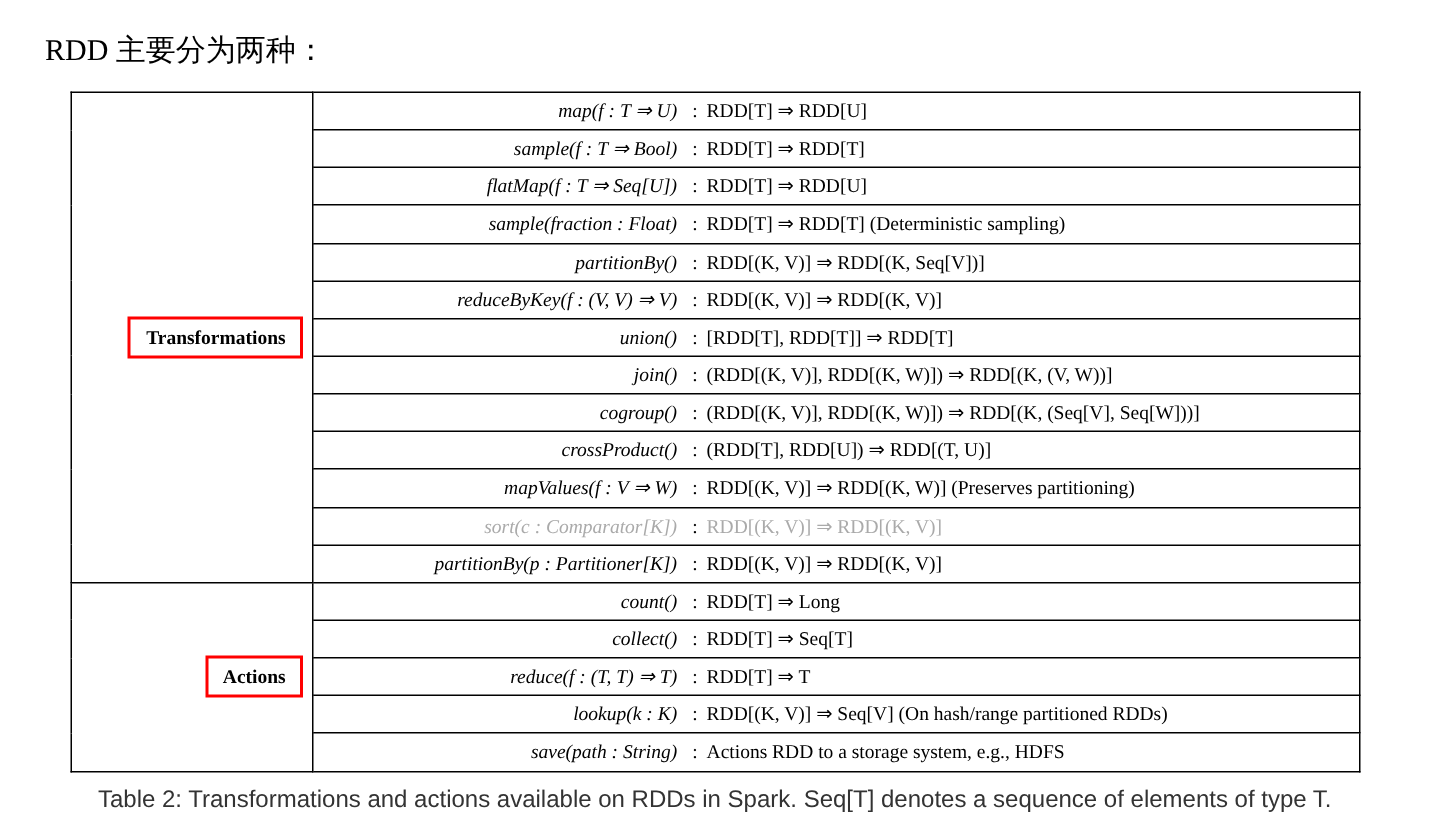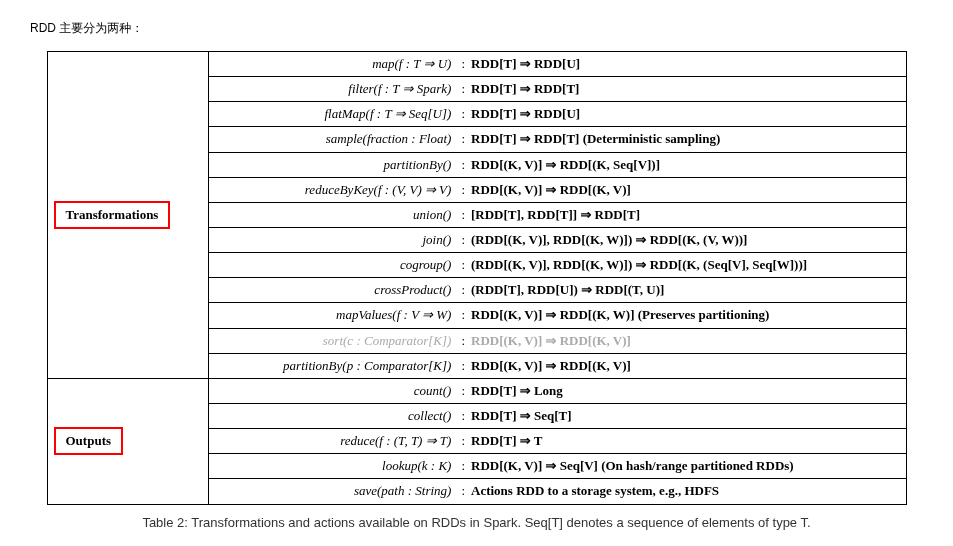--- a/index.html
+++ b/index.html
@@ -6,44 +6,44 @@
     body {
       font-family: "Times New Roman", Times, serif;
       background: #fff;
       color: #000;
       width: 953px;
       min-height: 546px;
       padding: 20px 30px;
       font-size: 14px;
     }
     .intro-text {
-      font-size: 12px;
+      font-size: 20px;
       margin-bottom: 14px;
-      font-family: Liberation Sans, sans-serif;
+      font-family: Liberation Serif, serif;
     }
     .table-container {
       display: flex;
       justify-content: center;
       margin-bottom: 10px;
     }
     table {
       border-collapse: collapse;
       width: 860px;
       font-size: 13px;
     }
     table, th, td {
       border: 1px solid #000;
     }
     td {
       padding: 2px 6px;
       vertical-align: middle;
     }
     .label-cell {
       width: 164px;
-      text-align: left;
+      text-align: right;
       font-weight: bold;
       vertical-align: middle;
     }
     .label-box {
       display: inline-block;
       border: 2px solid red;
       padding: 4px 10px;
       font-weight: bold;
       font-size: 13px;
     }
@@ -59,25 +59,24 @@
       text-align: right;
       min-width: 240px;
       font-style: italic;
       padding-right: 4px;
     }
     .op-colon {
       padding: 0 6px;
     }
     .op-result {
       flex: 1;
-      font-weight: bold;
     }
     .caption {
       text-align: center;
-      font-size: 13px;
+      font-size: 16px;
       margin-bottom: 22px;
       font-family: Arial, sans-serif;
       color: #333;
     }
     .sort-row .op-name {
       color: #aaa;
     }
     .sort-row .op-result {
       color: #aaa;
     }
@@ -96,21 +95,21 @@
             <div class="op-row">
               <span class="op-name">map(f : T ⇒ U)</span>
               <span class="op-colon">:</span>
               <span class="op-result">RDD[T] ⇒ RDD[U]</span>
             </div>
           </td>
         </tr>
         <tr>
           <td class="operations-cell">
             <div class="op-row">
-              <span class="op-name">filter(f : T ⇒ Spark)</span>
+              <span class="op-name">sample(f : T ⇒ Bool)</span>
               <span class="op-colon">:</span>
               <span class="op-result">RDD[T] ⇒ RDD[T]</span>
             </div>
           </td>
         </tr>
         <tr>
           <td class="operations-cell">
             <div class="op-row">
               <span class="op-name">flatMap(f : T ⇒ Seq[U])</span>
               <span class="op-colon">:</span>
@@ -195,28 +194,28 @@
             <div class="op-row sort-row">
               <span class="op-name">sort(c : Comparator[K])</span>
               <span class="op-colon">:</span>
               <span class="op-result">RDD[(K, V)] ⇒ RDD[(K, V)]</span>
             </div>
           </td>
         </tr>
         <tr>
           <td class="operations-cell">
             <div class="op-row">
-              <span class="op-name">partitionBy(p : Comparator[K])</span>
+              <span class="op-name">partitionBy(p : Partitioner[K])</span>
               <span class="op-colon">:</span>
               <span class="op-result">RDD[(K, V)] ⇒ RDD[(K, V)]</span>
             </div>
           </td>
         </tr>
         <tr>
-          <td rowspan="5" class="label-cell"><span class="label-box">Outputs</span></td>
+          <td rowspan="5" class="label-cell"><span class="label-box">Actions</span></td>
           <td class="operations-cell">
             <div class="op-row">
               <span class="op-name">count()</span>
               <span class="op-colon">:</span>
               <span class="op-result">RDD[T] ⇒ Long</span>
             </div>
           </td>
         </tr>
         <tr>
           <td class="operations-cell">

